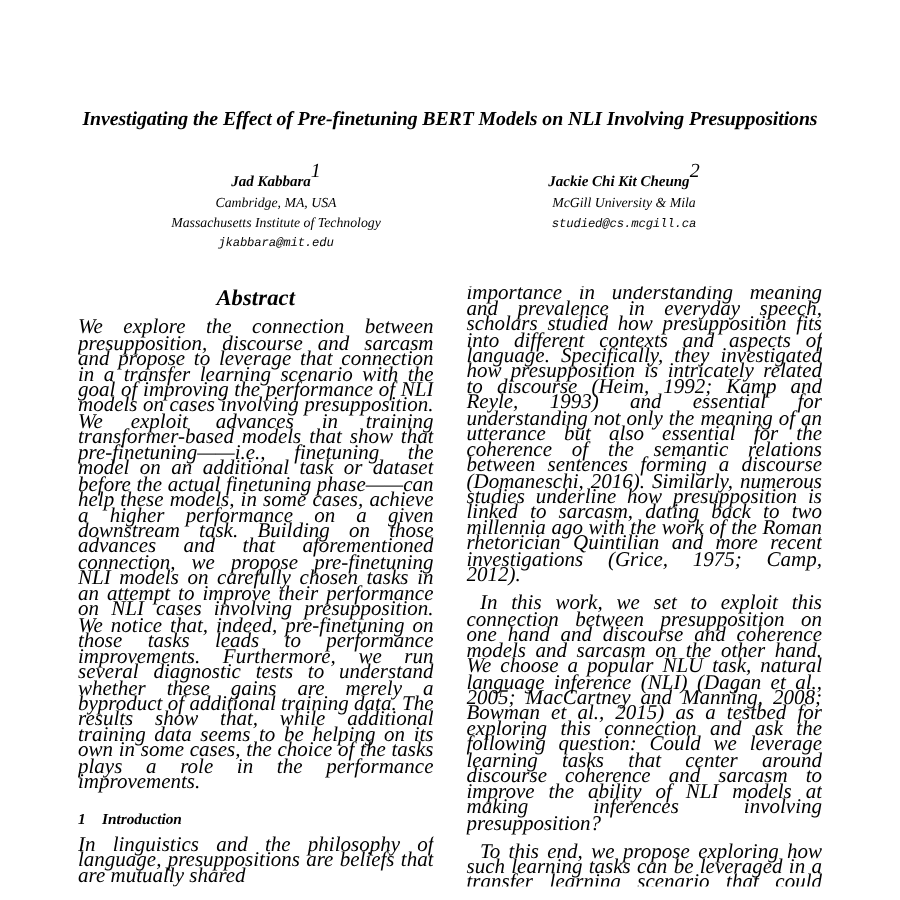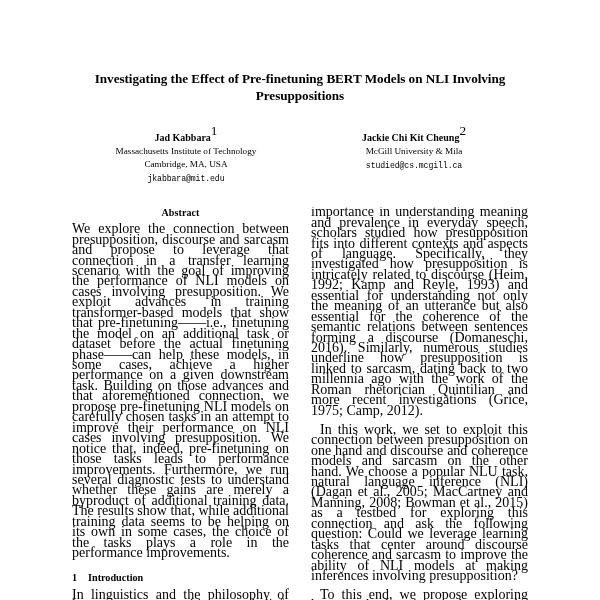--- a/index.html
+++ b/index.html
@@ -14,21 +14,22 @@
     font-family: "Liberation Serif", serif;
     color: #000000;
     -webkit-font-smoothing: antialiased;
   }
   .page {
     position: relative;
     width: 600px;
     height: 600px;
     overflow: hidden;
     box-sizing: border-box;
-    padding: 0 72px;
+    padding: 0 52px;
+    font-style: italic;
   }
   
   .title {
     margin: 0;
     padding-top: 70px;
     text-align: center;
     font-size: 13.2px;
     font-weight: bold;
     line-height: 17px;
     letter-spacing: -0.05px;
@@ -67,21 +68,21 @@
     overflow: hidden;
   }
   .col {
     width: 237px;
     overflow: hidden;
   }
   .col-left { margin-right: 22px; }
 
   .abstract-head {
     text-align: center;
-    font-size: 10px;
+    font-size: 15px;
     font-weight: bold;
     margin: 0 0 6px 0;
     letter-spacing: 0.1px;
   }
   p.para {
     margin: 0;
     font-size: 14px;
     line-height: 10.45px;
     text-align: justify;
     text-justify: inter-word;
@@ -104,22 +105,22 @@
 <div class="page">
 
   <h1 class="title">Investigating the Effect of Pre-finetuning BERT Models on NLI Involving Presuppositions</h1>
 
   <div class="authors">
 
     <div class="author-block">
       <div>
         <span class="author-name">Jad Kabbara</span><sup>1</sup>
       </div>
+      <div class="author-affil">Cambridge, MA, USA</div>
       <div class="author-affil">Massachusetts Institute of Technology</div>
-      <div class="author-affil">Cambridge, MA, USA</div>
       <div class="author-email">jkabbara@mit.edu</div>
     </div>
 
     <div class="author-block">
       <div>
         <span class="author-name">Jackie Chi Kit Cheung</span><sup>2</sup>
       </div>
       <div class="author-affil">McGill University &amp; Mila</div>
       <div class="author-email">studied@cs.mcgill.ca</div>
     </div>

